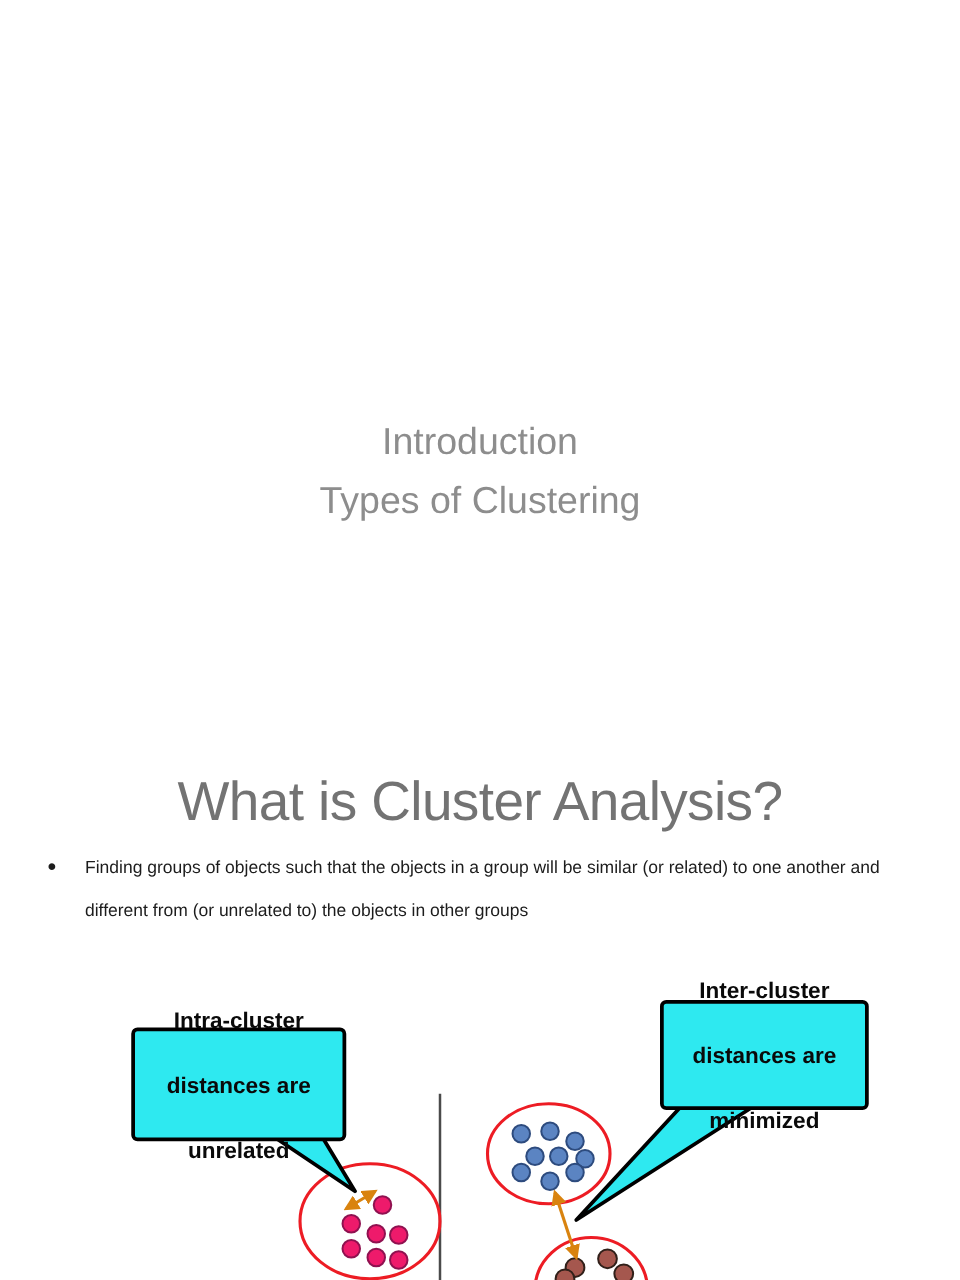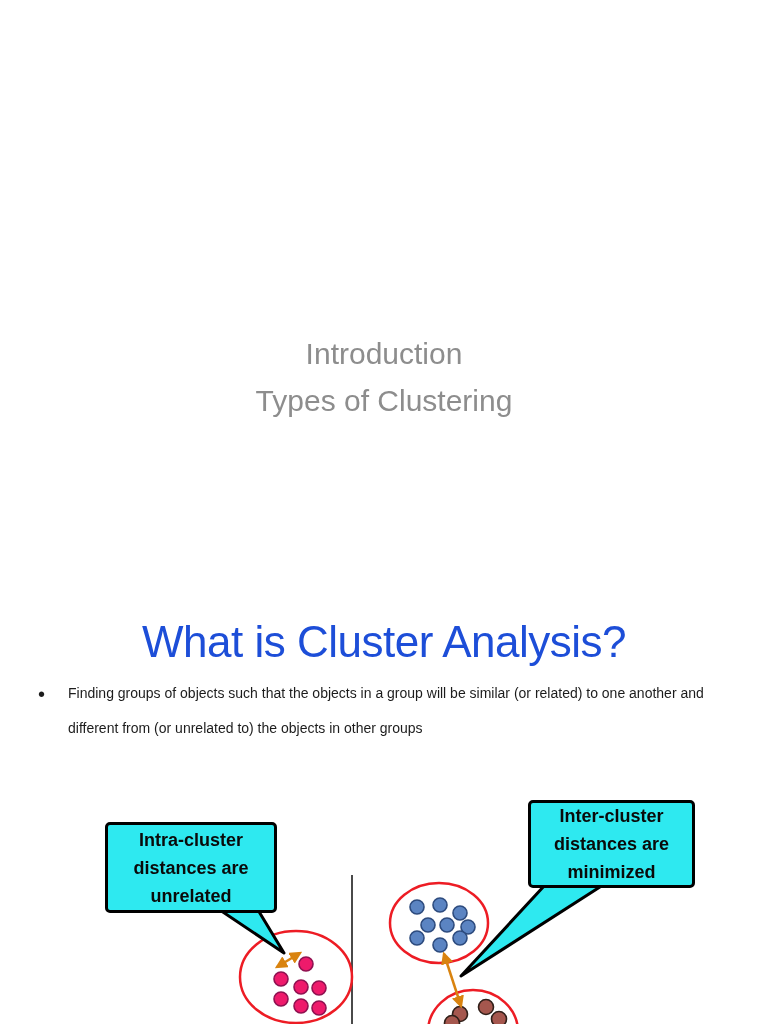--- a/index.html
+++ b/index.html
@@ -14,36 +14,36 @@
   }
   .subtitle-line{
     position:absolute;left:0;width:768px;text-align:center;
     font-size:30px;line-height:36px;color:#8d8d8d;font-weight:400;
   }
   .subtitle-line.l1{top:336px;}
   .subtitle-line.l2{top:383px;}
   
   .slide2-heading{
     position:absolute;top:615px;left:0;width:768px;text-align:center;
-    font-size:44px;line-height:54px;font-weight:400;color:#1d4ed8;letter-spacing:-0.5px;
+    font-size:44px;line-height:54px;font-weight:400;color:#737373;letter-spacing:-0.5px;
   }
   .bullet-row{position:absolute;top:676px;left:36px;width:690px;}
   .bullet-marker{
     position:absolute;left:2px;top:1px;font-size:20px;color:#1c1c1c;line-height:35px;
   }
   .bullet-text{
     margin:0;position:absolute;left:32px;top:0;width:655px;
     font-size:14px;line-height:35px;color:#1c1c1c;
   }
   
   .diagram-svg{position:absolute;left:0;top:780px;width:768px;height:244px;}
   .callout{
     position:absolute;background:#2ee9f0;border:3px solid #000;border-radius:5px;
     display:flex;flex-direction:column;justify-content:center;align-items:center;
-    font-size:18px;font-weight:700;line-height:28px;color:#0a0a0a;text-align:center;
+    font-size:18px;font-weight:700;line-height:28px;color:#0a0a0a;text-align:center;gap:24px;
   }
   .callout.intra{left:105px;top:822px;width:166px;height:85px;}
   .callout.inter{left:528px;top:800px;width:161px;height:82px;}
   .callout span{display:block;}
 </style>
 </head>
 <body>
 
 <div class="canvas">
 

